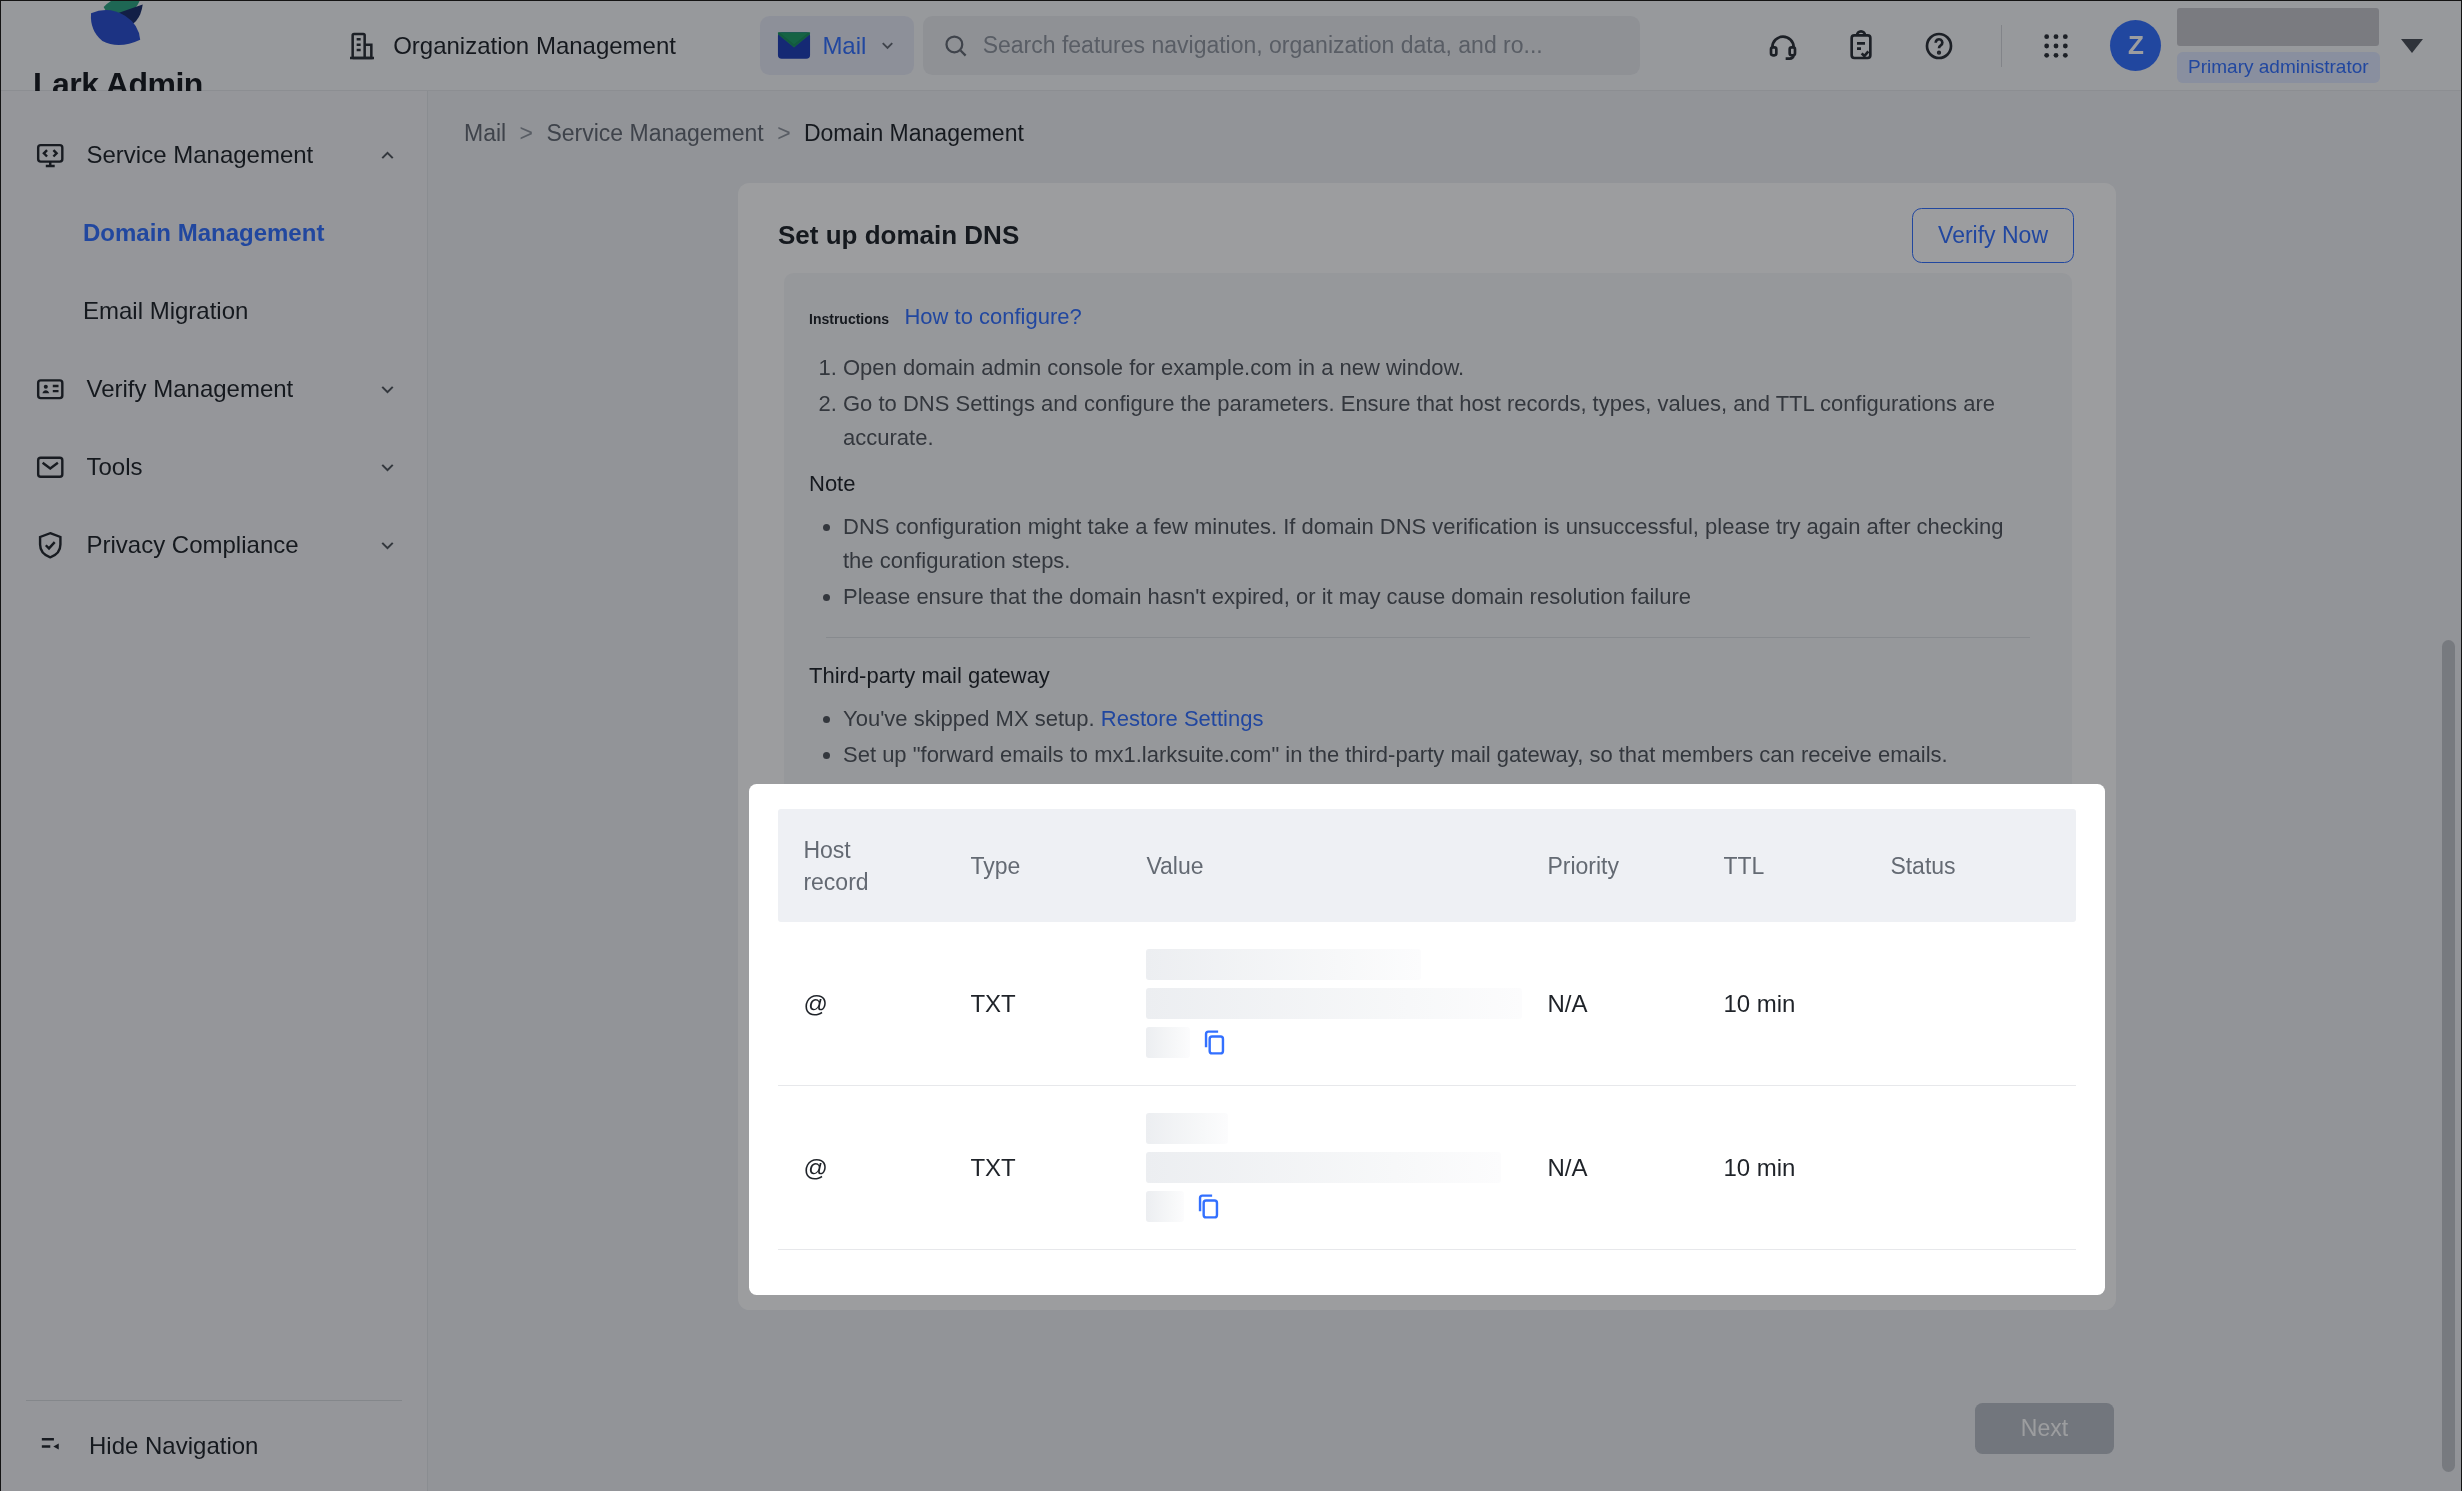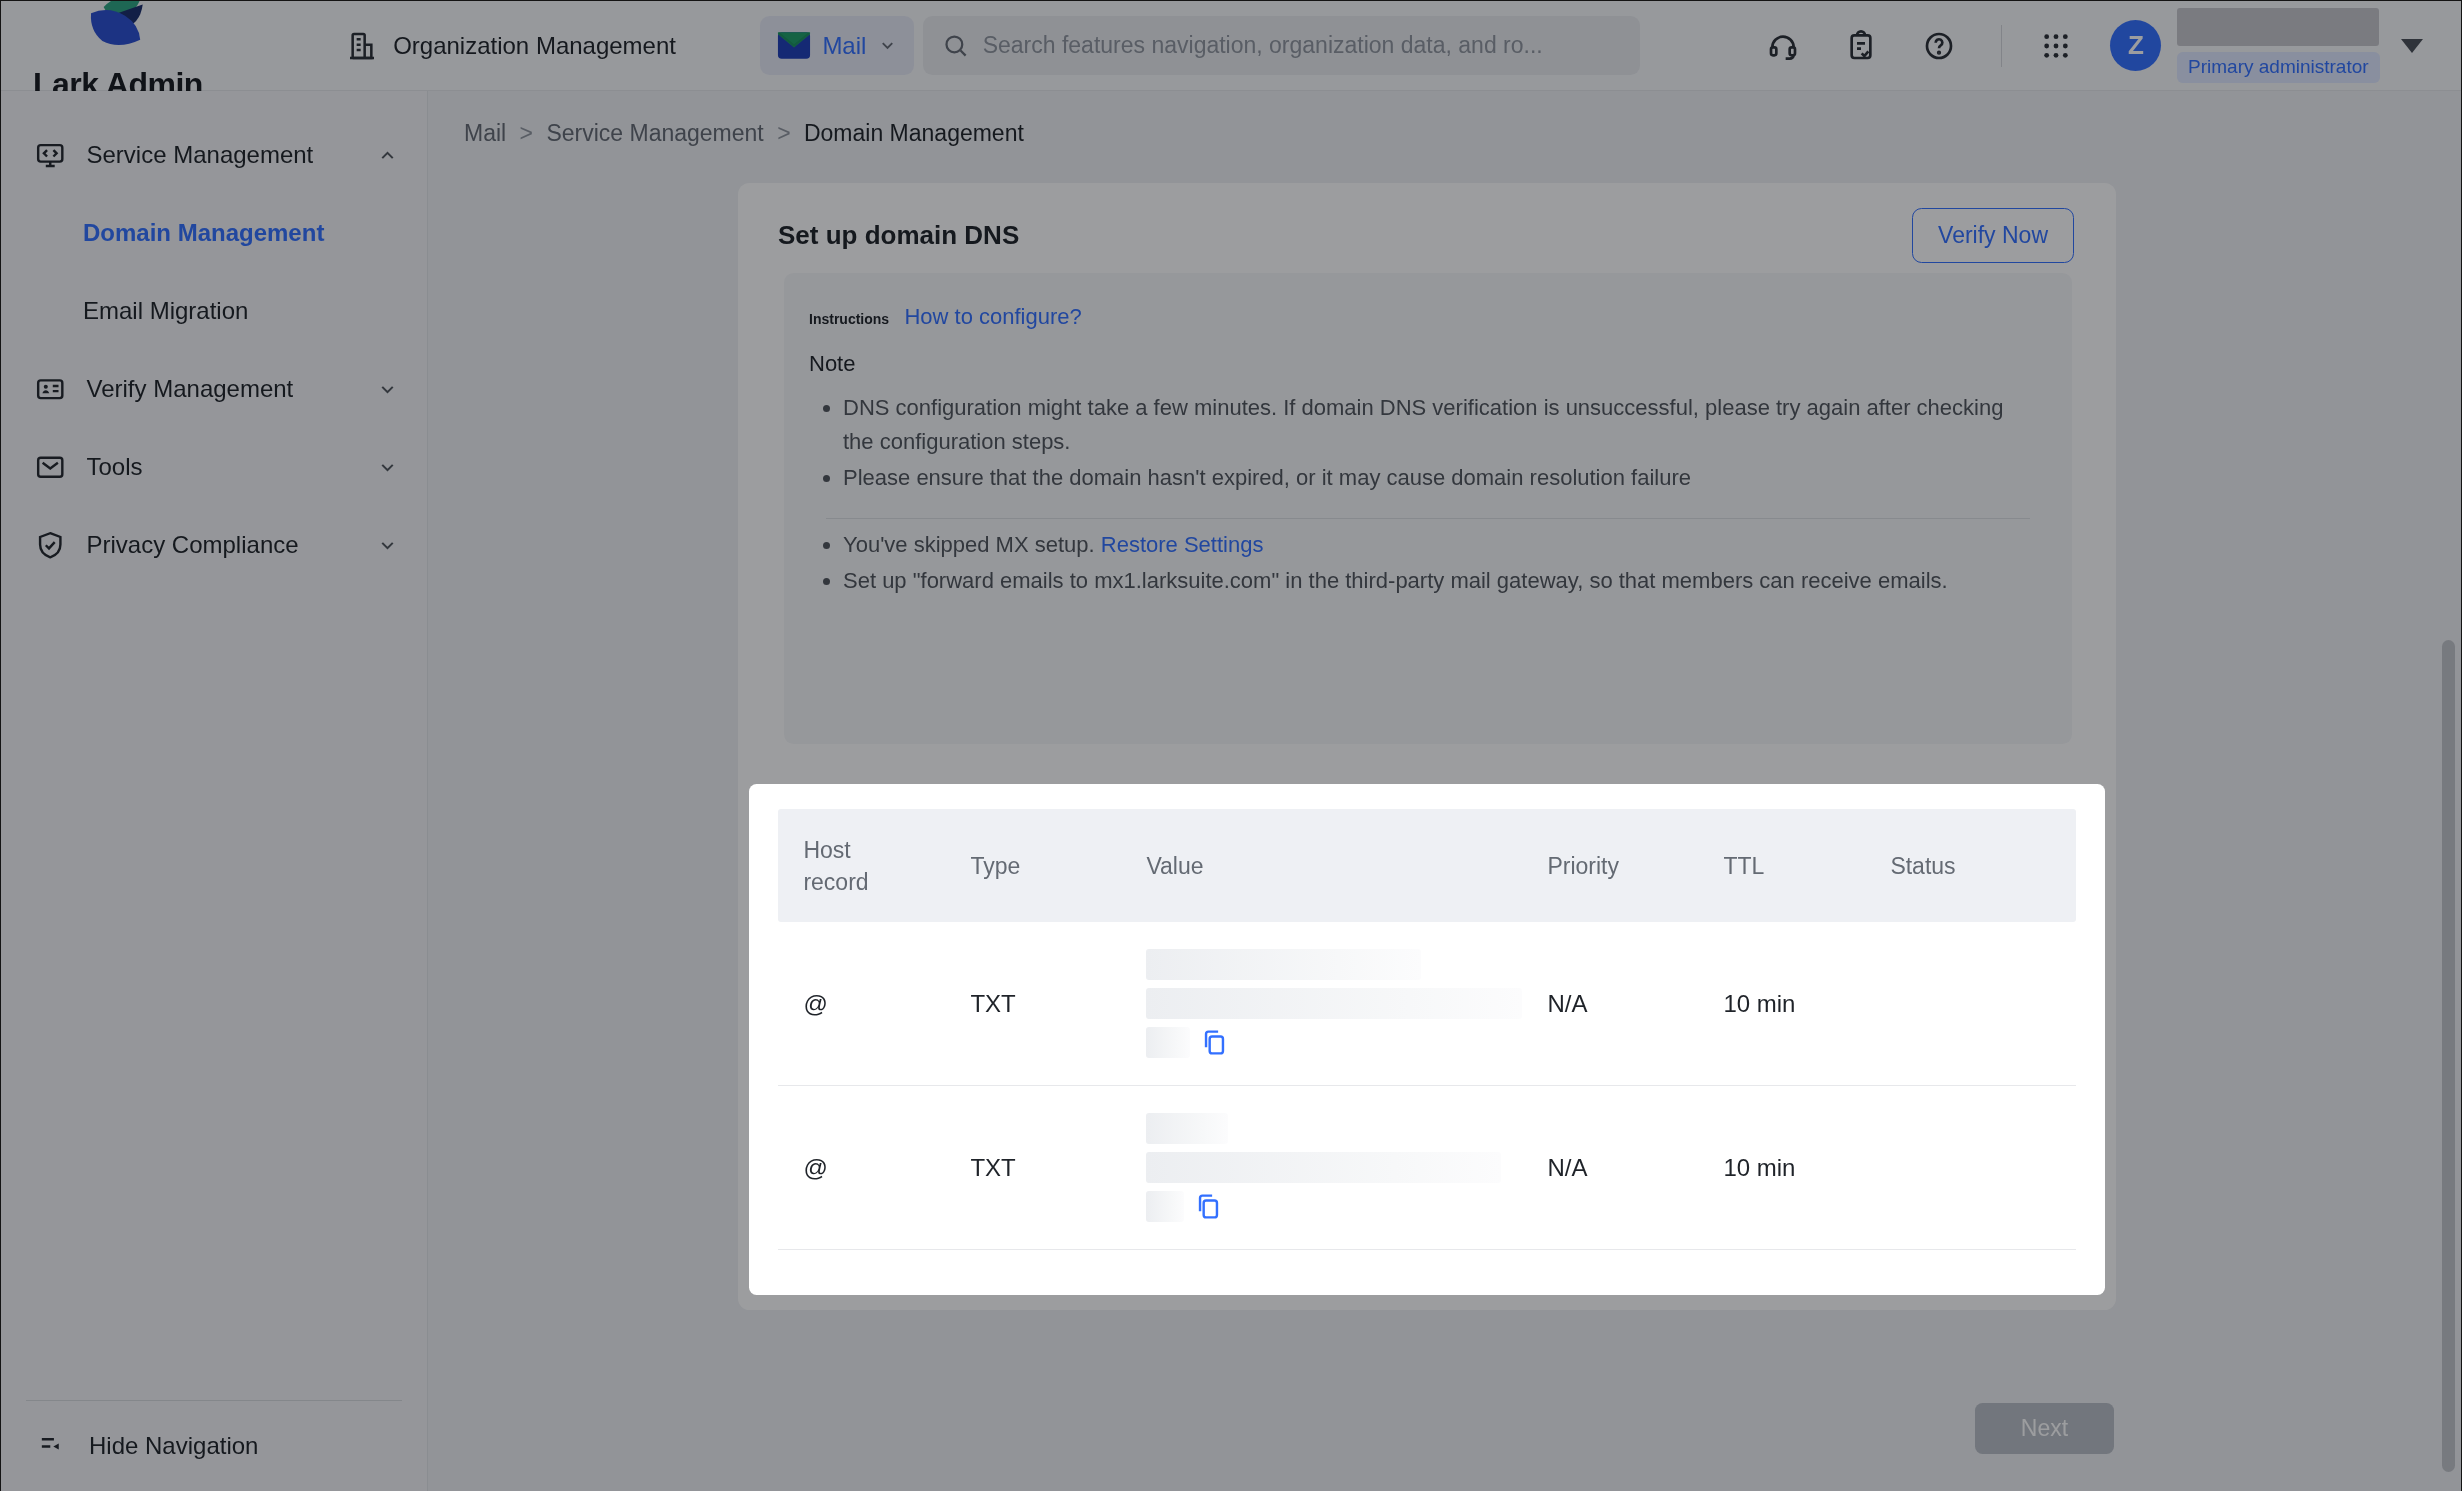--- a/index.html
+++ b/index.html
@@ -299,26 +299,31 @@
       <div class="card-head">
         <div class="card-title">Set up domain DNS</div>
         <button class="verify-btn">Verify Now</button>
       </div>
 
       <div class="info-box">
         <div class="info-head">
           <span class="info-label">Instructions</span>
           <a class="link">How to configure?</a>
         </div>
+        <ol>
+          <li>Open domain admin console for example.com in a new window.</li>
+          <li>Go to DNS Settings and configure the parameters. Ensure that host records, types, values, and TTL configurations are accurate.</li>
+        </ol>
         <div class="note-label">Note</div>
         <ul>
           <li>DNS configuration might take a few minutes. If domain DNS verification is unsuccessful, please try again after checking the configuration steps.</li>
           <li>Please ensure that the domain hasn't expired, or it may cause domain resolution failure</li>
         </ul>
         <div class="gw-divider"></div>
+        <div class="gw-title">Third-party mail gateway</div>
         <ul>
           <li>
             <span>You've skipped MX setup.</span>
             <a class="link">Restore Settings</a>
           </li>
           <li>Set up "forward emails to mx1.larksuite.com" in the third-party mail gateway, so that members can receive emails.</li>
         </ul>
       </div>
 
       <div class="spotlight">

